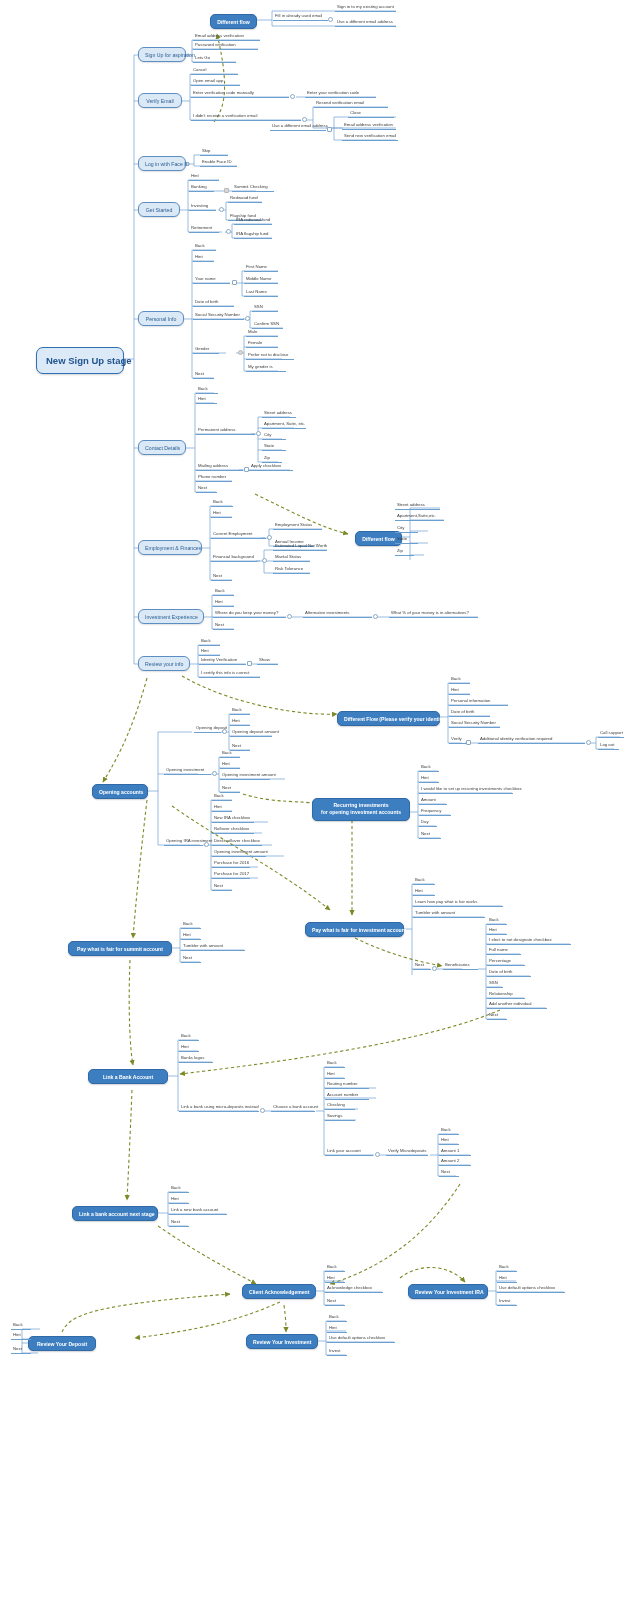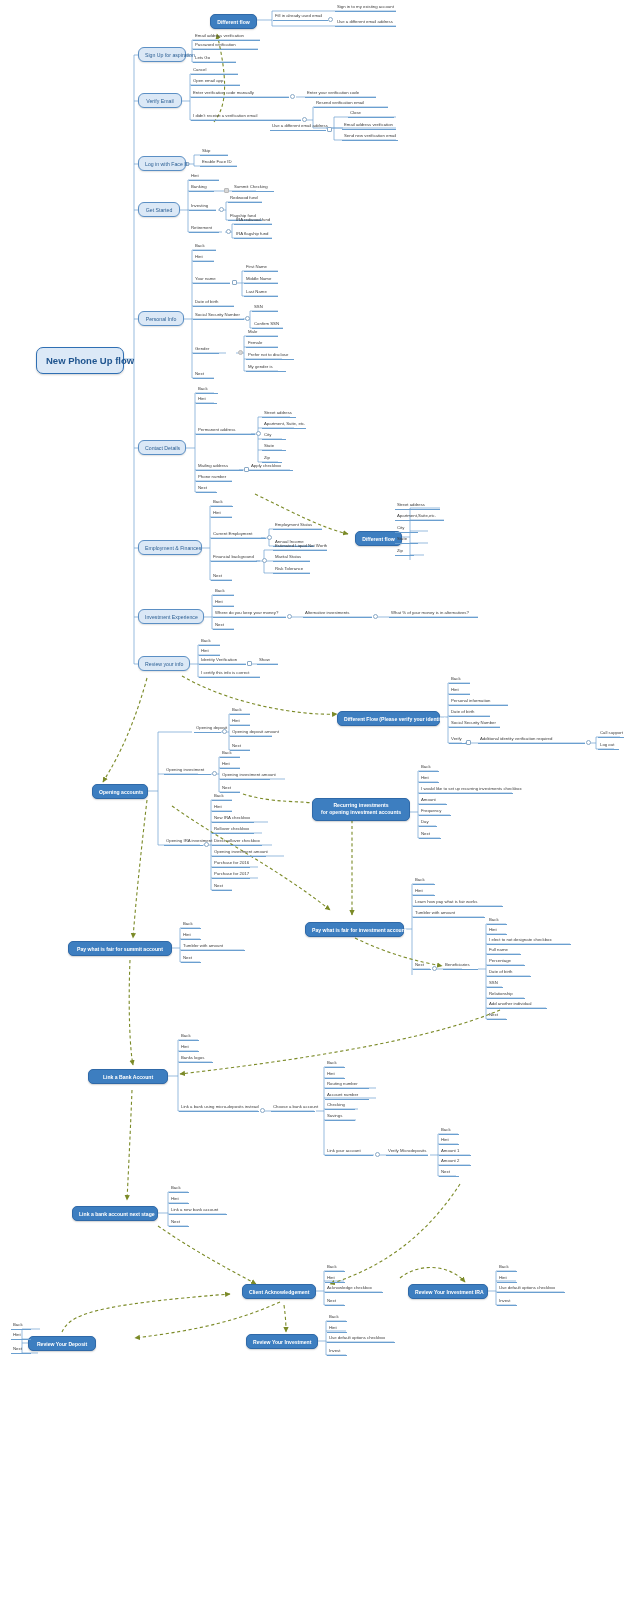--- a/index.html
+++ b/index.html
@@ -163,21 +163,21 @@
       <path d="M132,1090 C130,1140 128,1180 127,1200"></path>
       <path d="M158,1226 C200,1255 240,1275 256,1284"></path>
       <path d="M460,1184 C430,1230 390,1265 330,1284"></path>
       <path d="M400,1278 C420,1262 450,1265 465,1282"></path>
       <path d="M280,1302 C240,1320 200,1330 135,1338"></path>
       <path d="M284,1305 C286,1320 286,1328 286,1332"></path>
       <path d="M62,1332 C70,1315 90,1305 230,1294"></path>
     </g>
   </svg>
 
-  <div class="node root" style="left:36px;top:347px;width:88px;">New Phone Up flow</div>
+  <div class="node root" style="left:36px;top:347px;width:88px;">New Sign Up stage</div>
 
   <div class="node l1" style="left:138px;top:47px;width:48px;">Sign Up for aspiration</div>
   <div class="node leaf" style="left:193px;top:34px;width:67px;">Email address verification</div>
   <div class="node leaf" style="left:193px;top:43px;width:65px;">Password verification</div>
   <div class="node leaf" style="left:193px;top:56px;width:43px;">Lets Go</div>
 
   <div class="node solid" style="left:210px;top:14px;width:47px;">Different flow</div>
   <div class="node leaf" style="left:273px;top:14px;width:55px;">Fill in already used email</div>
   <div class="knob" style="left:328px;top:17px;"></div>
   <div class="node leaf" style="left:335px;top:5px;width:61px;">Sign in to my existing account</div>

